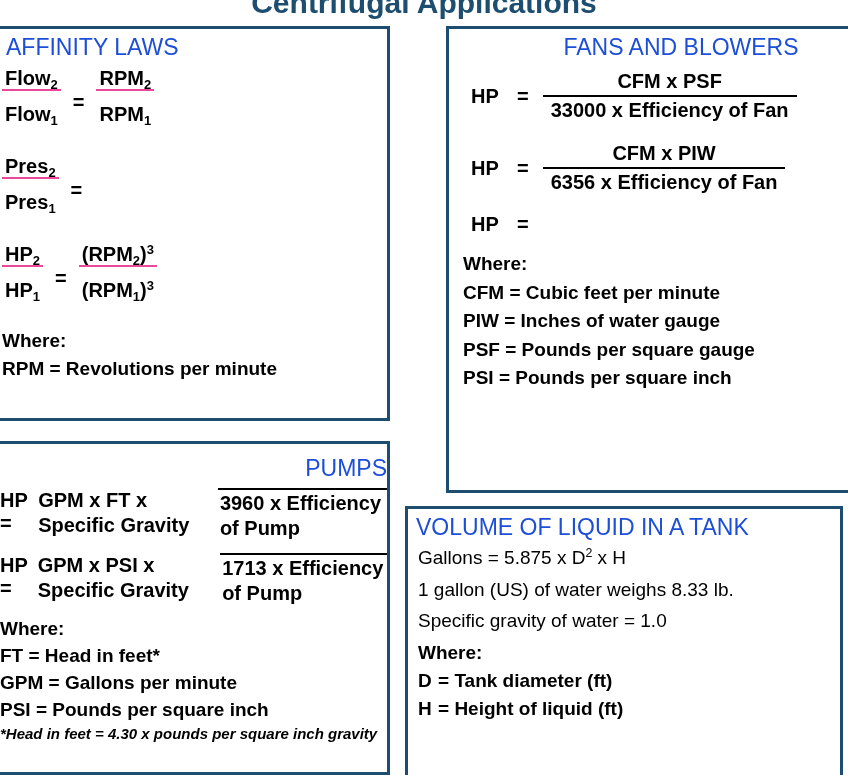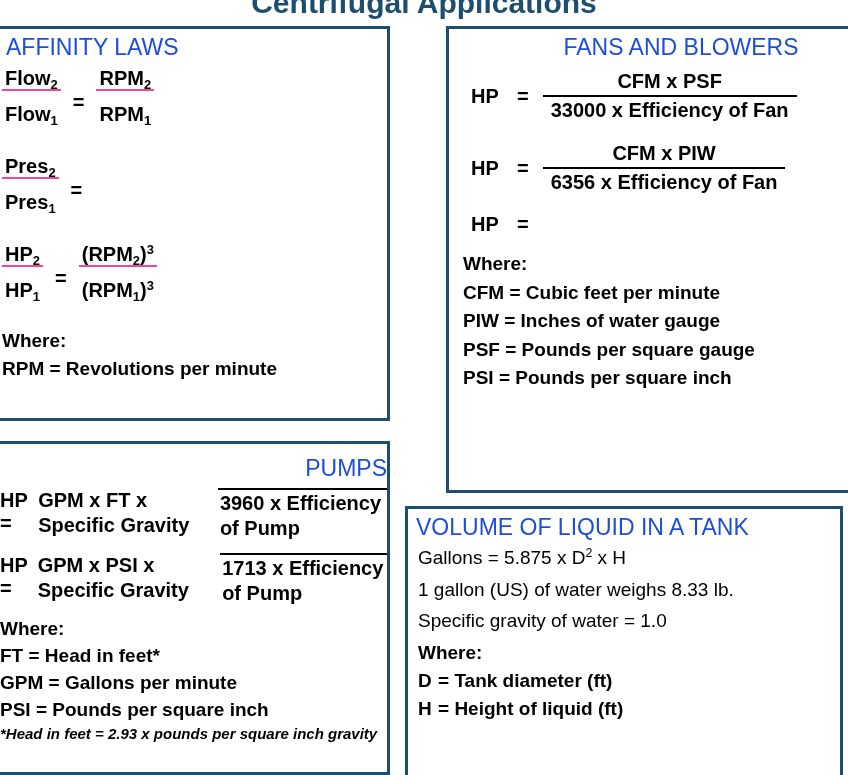--- a/index.html
+++ b/index.html
@@ -235,21 +235,21 @@
         <span class="den">1713 x Efficiency of Pump</span>
       </span>
     </div>
 
     <div class="where-block">
       <div>Where:</div>
       <div>FT = Head in feet*</div>
       <div>GPM = Gallons per minute</div>
       <div>PSI = Pounds per square inch</div>
     </div>
-    <div class="footnote">*Head in feet = 2.93 x pounds per square inch gravity</div>
+    <div class="footnote">*Head in feet = 4.30 x pounds per square inch gravity</div>
   </div>
 
   <div class="panel" id="tank">
     <div class="panel-title">VOLUME OF LIQUID IN A TANK</div>
 
     <div class="tank-line">
       <span>Gallons = 5.875 x D</span><sup>2</sup><span> x H</span>
     </div>
 
     <div class="tank-line">1 gallon (US) of water weighs 8.33 lb.</div>

